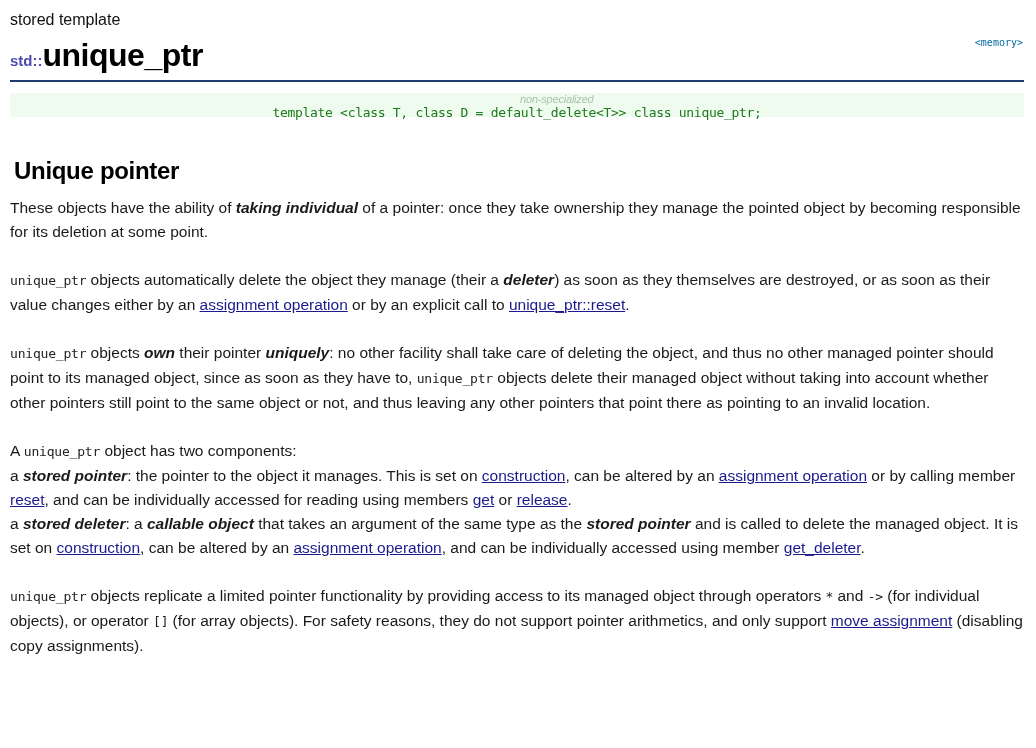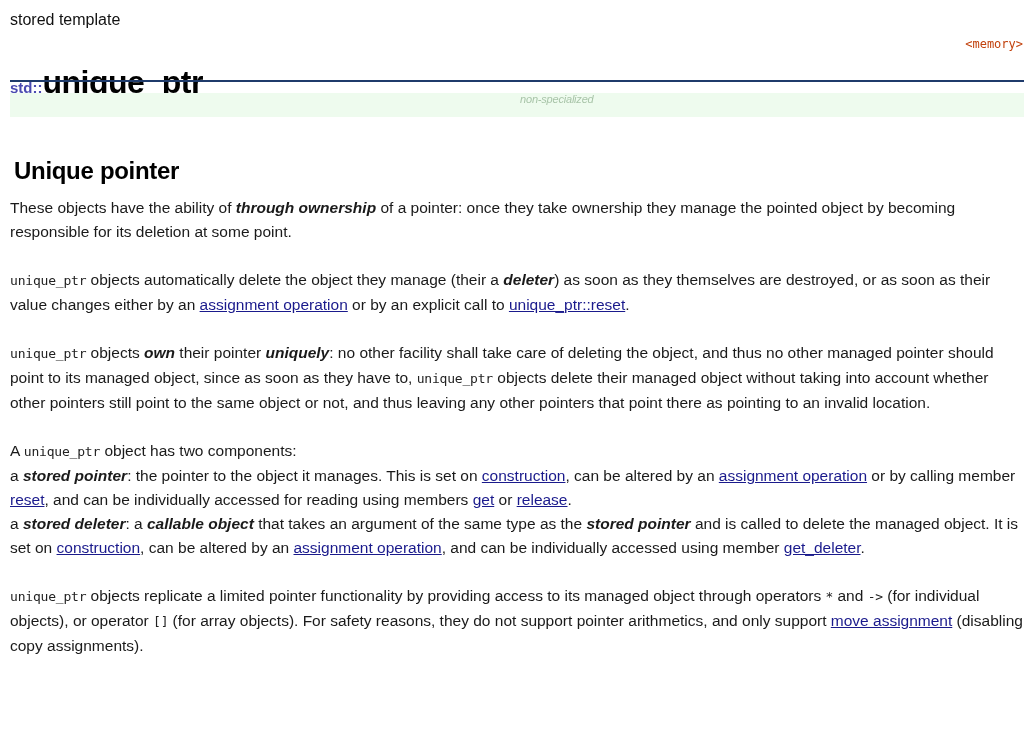--- a/index.html
+++ b/index.html
@@ -3,22 +3,22 @@
 <meta charset="utf-8">
 <style>
   html, body { margin: 0; padding: 0; background: #ffffff; }
   body {
     width: 1036px; height: 748px; overflow: hidden;
     font-family: "Liberation Sans", sans-serif;
     color: #1a1a1a; font-size: 16px;
   }
   .page { position: relative; padding: 0 10px; }
   .kind { position: absolute; left: 10px; top: 11px; font-size: 16px; color: #111; }
-  .header-file { position: absolute; right: 13px; top: 37px; font-family: "DejaVu Sans Mono", monospace; font-size: 12px; color: #c2410c; }
-  .title-wrap { position: absolute; left: 10px; top: 37px; white-space: nowrap; margin-top: 27px; }
+  .header-file { position: absolute; right: 13px; top: 37px; font-family: "DejaVu Sans Mono", monospace; font-size: 10px; color: #0369a1; }
+  .title-wrap { position: absolute; left: 10px; top: 37px; white-space: nowrap; }
   .ns { font-size: 15px; font-weight: bold; color: #4a4ab0; vertical-align: baseline; }
   .title { font-size: 32px; font-weight: bold; color: #000; letter-spacing: -0.5px; }
   .title-rule { position: absolute; left: 10px; right: 12px; top: 80px; height: 2px; background: #1f3b6b; }
 
   .proto { position: absolute; left: 10px; right: 12px; top: 93px; }
   .proto-row { display: flex; align-items: center; height: 24px; flex-direction: column; }
   .proto-row.r0 { background: #eefbee; }
   .proto-row.r1 { background: #f5fdf5; }
   .proto-label { width: 166px; text-align: right; font-style: italic; font-size: 11px; color: #a8c4a8; padding-right: 13px; letter-spacing: -0.2px; }
   .proto-code { font-family: "DejaVu Sans Mono", monospace; font-size: 13px; color: #1d7a1d; white-space: pre; letter-spacing: -0.3px; }
@@ -38,28 +38,29 @@
   <div class="kind">stored template</div>
   <div class="header-file">&lt;memory&gt;</div>
   <div class="title-wrap">
     <span class="ns">std::</span><span class="title">unique_ptr</span>
   </div>
   <div class="title-rule"></div>
 
   <div class="proto">
     <div class="proto-row r0">
       <div class="proto-label">non-specialized</div>
+      <div class="proto-code">template &lt;class T, class D = default_delete&lt;T&gt;&gt; class unique_ptr;</div>
     </div>
   </div>
 
   <h2 class="section">Unique pointer</h2>
 
   <div class="body">
 
-    <p><span>These objects have the ability of </span><span class="em">through ownership</span><span> of a pointer: once they take ownership they manage the pointed object by becoming responsible for its deletion at some point.</span></p>
+    <p><span>These objects have the ability of </span><span class="em">taking individual</span><span> of a pointer: once they take ownership they manage the pointed object by becoming responsible for its deletion at some point.</span></p>
 
     <p><code class="tt">unique_ptr</code><span> objects automatically delete the object they manage (their a </span><span class="em">deleter</span><span>) as soon as they themselves are destroyed, or as soon as their value changes either by an </span><a class="lnk">assignment operation</a><span> or by an explicit call to </span><a class="lnk">unique_ptr::reset</a><span>.</span></p>
 
     <p><code class="tt">unique_ptr</code><span> objects </span><span class="em">own</span><span> their pointer </span><span class="em">uniquely</span><span>: no other facility shall take care of deleting the object, and thus no other managed pointer should point to its managed object, since as soon as they have to, </span><code class="tt">unique_ptr</code><span> objects delete their managed object without taking into account whether other pointers still point to the same object or not, and thus leaving any other pointers that point there as pointing to an invalid location.</span></p>
 
     <p><span>A </span><code class="tt">unique_ptr</code><span> object has two components:</span><br>
       <span>a </span><span class="em">stored pointer</span><span>: the pointer to the object it manages. This is set on </span><a class="lnk">construction</a><span>, can be altered by an </span><a class="lnk">assignment operation</a><span> or by calling member </span><a class="lnk">reset</a><span>, and can be individually accessed for reading using members </span><a class="lnk">get</a><span> or </span><a class="lnk">release</a><span>.</span><br>
       <span>a </span><span class="em">stored deleter</span><span>: a </span><span class="em">callable object</span><span> that takes an argument of the same type as the </span><span class="em">stored pointer</span><span> and is called to delete the managed object. It is set on </span><a class="lnk">construction</a><span>, can be altered by an </span><a class="lnk">assignment operation</a><span>, and can be individually accessed using member </span><a class="lnk">get_deleter</a><span>.</span></p>
 
     <p><code class="tt">unique_ptr</code><span> objects replicate a limited pointer functionality by providing access to its managed object through operators </span><code class="tt">*</code><span> and </span><code class="tt">-&gt;</code><span> (for individual objects), or operator </span><code class="tt">[]</code><span> (for array objects). For safety reasons, they do not support pointer arithmetics, and only support </span><a class="lnk">move assignment</a><span> (disabling copy assignments).</span></p>

